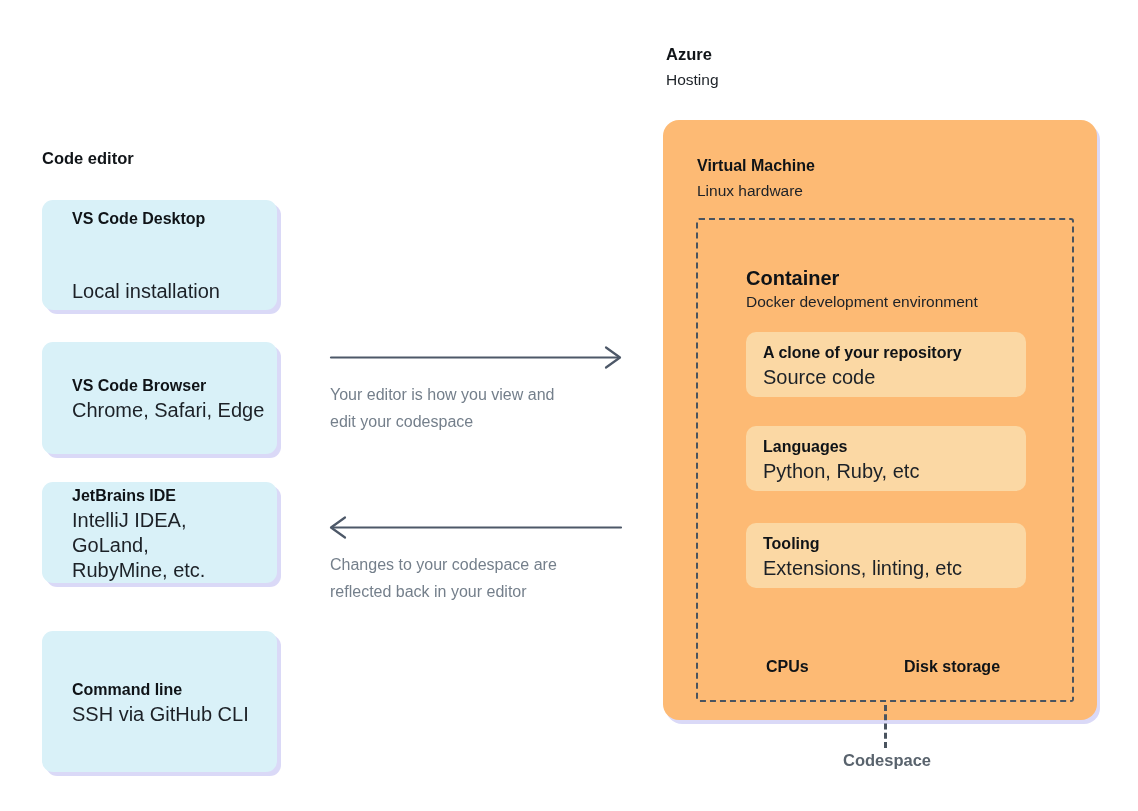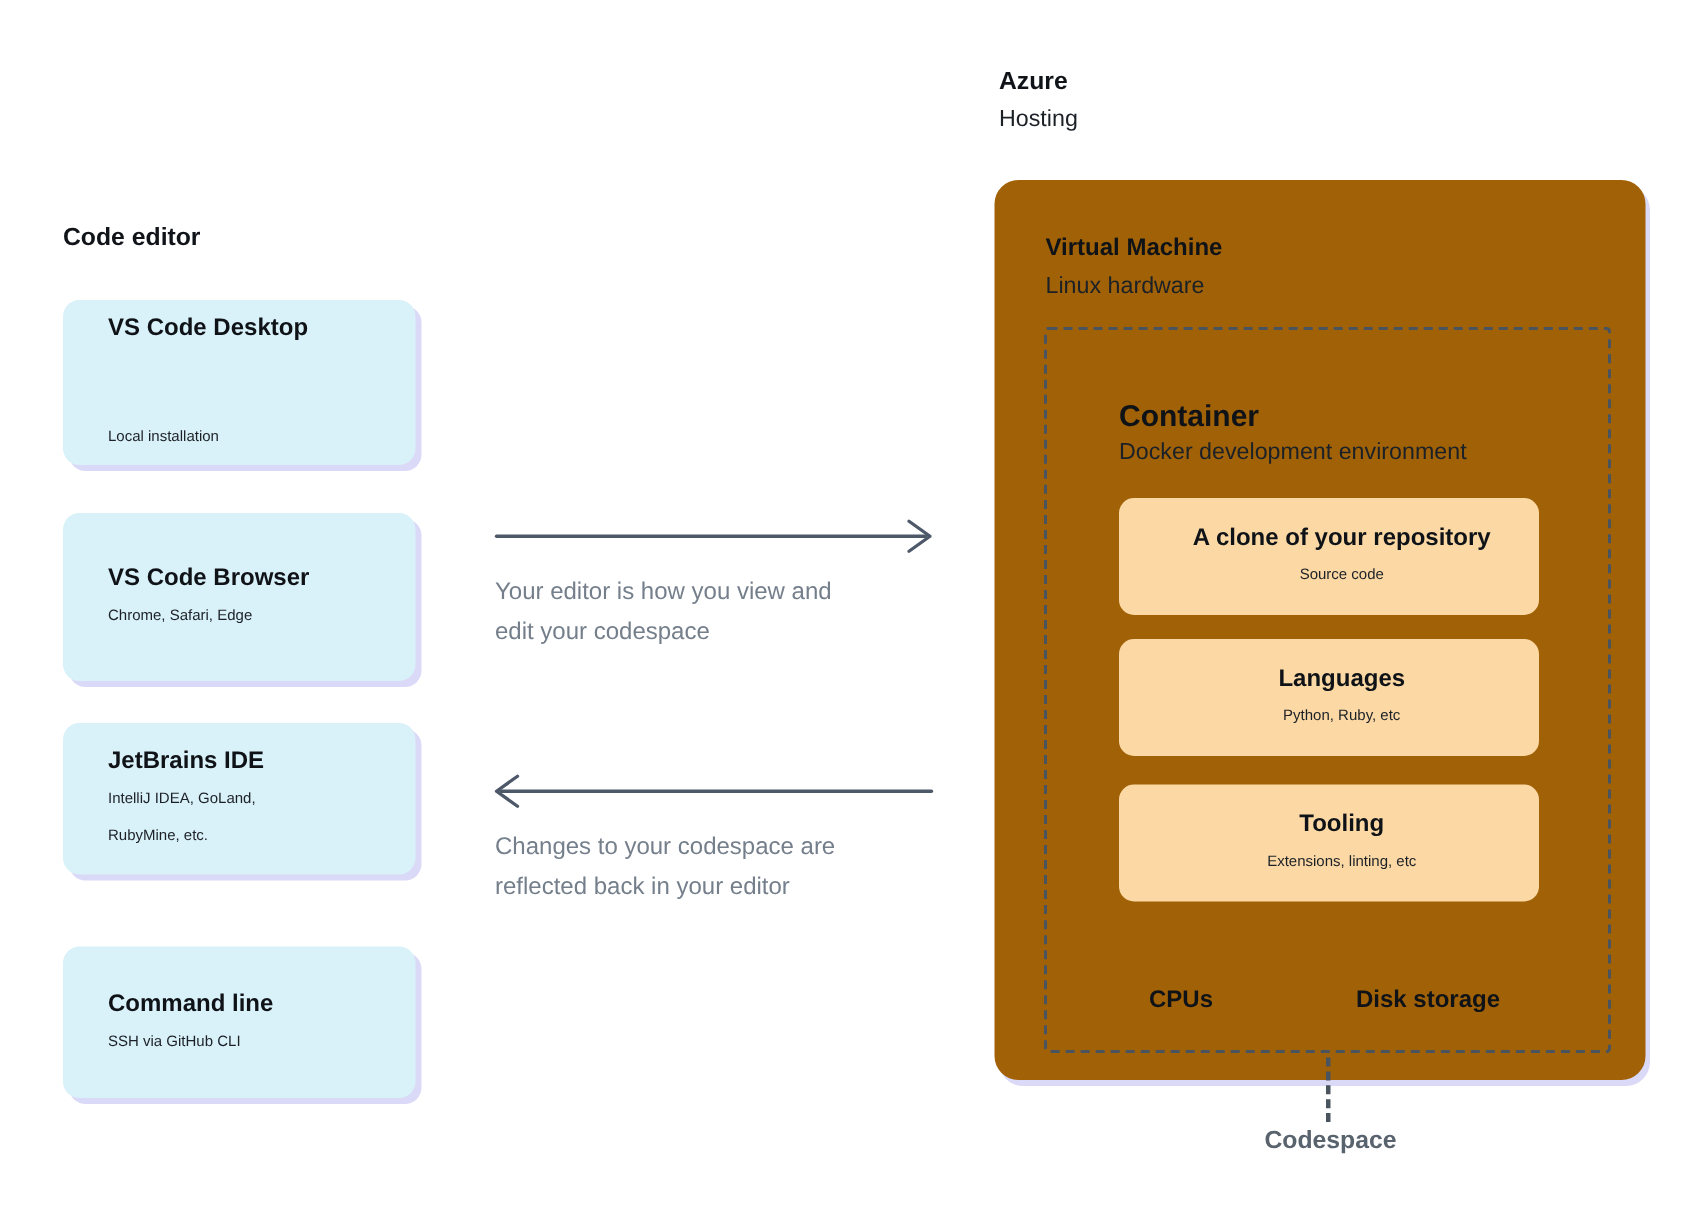--- a/index.html
+++ b/index.html
@@ -13,49 +13,48 @@
   .section-subheading { position:absolute; font-size:15.5px; color:#1c2127; line-height:20px; }
 
   .cyan-box {
     position:absolute; left:42px; width:235px; box-sizing:border-box;
     background:#d9f1f8; border-radius:11px;
     box-shadow:4px 4px 0 rgba(187,185,241,.55);
     display:flex; flex-direction:column; justify-content:center;
     padding-left:30px; padding-right:12px;
   }
   .box-title { font-size:16px; font-weight:bold; color:#0f1317; line-height:25px; }
-  .box-sub { font-size:10px; color:#1c2127; line-height:25px; white-space:pre-line; }
+  .box-sub { font-size:20px; color:#1c2127; line-height:25px; white-space:pre-line; }
 
   .muted-note {
     position:absolute; width:310px; font-size:16px; color:#747f8b;
     line-height:27px; white-space:pre-line;
   }
   .arrow-svg { position:absolute; overflow:visible; }
   .arrow-svg path, .arrow-svg line, .arrow-svg polyline {
     stroke:#4d5868; stroke-width:2.2; fill:none; stroke-linecap:round; stroke-linejoin:round;
   }
 
   .big-box {
     position:absolute; left:663px; top:120px; width:434px; height:600px;
-    background:#a16207; border-radius:16px; box-sizing:border-box;
+    background:#fdba74; border-radius:16px; box-sizing:border-box;
     box-shadow:3px 4px 0 rgba(187,185,241,.55);
-    text-align:center;
   }
   .vm-title { position:absolute; left:34px; top:37px; font-size:16px; font-weight:bold; color:#0f1317; }
   .vm-sub { position:absolute; left:34px; top:62px; font-size:15.5px; color:#1c2127; }
 
   .dashed-box {
     position:absolute; left:33px; top:98px; width:378px; height:484px;
     border:2.5px dashed #4a545f; border-radius:3px; box-sizing:border-box;
   }
   .container-title { position:absolute; left:48px; top:47px; font-size:20px; font-weight:bold; color:#0f1317; }
   .container-sub { position:absolute; left:48px; top:73px; font-size:15.5px; color:#1c2127; }
 
   .orange-box {
-    position:absolute; left:48px; width:280px; height:78px; box-sizing:border-box;
+    position:absolute; left:48px; width:280px; height:65px; box-sizing:border-box;
     background:#fbd8a4; border-radius:10px;
     display:flex; flex-direction:column; justify-content:center; padding-left:17px;
   }
   .resource-label { position:absolute; font-size:16px; font-weight:bold; color:#0f1317; }
 
   .connector {
     position:absolute; left:884px; top:705px; width:0; height:43px;
     border-left:3px dashed #4a545f;
   }
   .callout-label {
@@ -79,21 +78,21 @@
     <div class="box-title">VS Code Browser</div>
     <div class="box-sub">Chrome, Safari, Edge</div>
   </div>
 
   <div class="cyan-box" style="top:482px; height:101px;">
     <div class="box-title">JetBrains IDE</div>
     <div class="box-sub">IntelliJ IDEA, GoLand,
 RubyMine, etc.</div>
   </div>
 
-  <div class="cyan-box" style="top:631px; height:101px;justify-content:center;">
+  <div class="cyan-box" style="top:631px; height:141px;justify-content:center;">
     <div class="box-title">Command line</div>
     <div class="box-sub">SSH via GitHub CLI</div>
   </div>
 
   <svg class="arrow-svg" style="left:330px; top:346px;" width="294" height="24" viewBox="0 0 294 24" aria-hidden="true">
     <line x1="1" y1="11.5" x2="287" y2="11.5"></line>
     <polyline points="276,1.5 290,11.5 276,21.5"></polyline>
   </svg>
   <div class="muted-note" style="left:330px; top:381px;">Your editor is how you view and
 edit your codespace</div>

